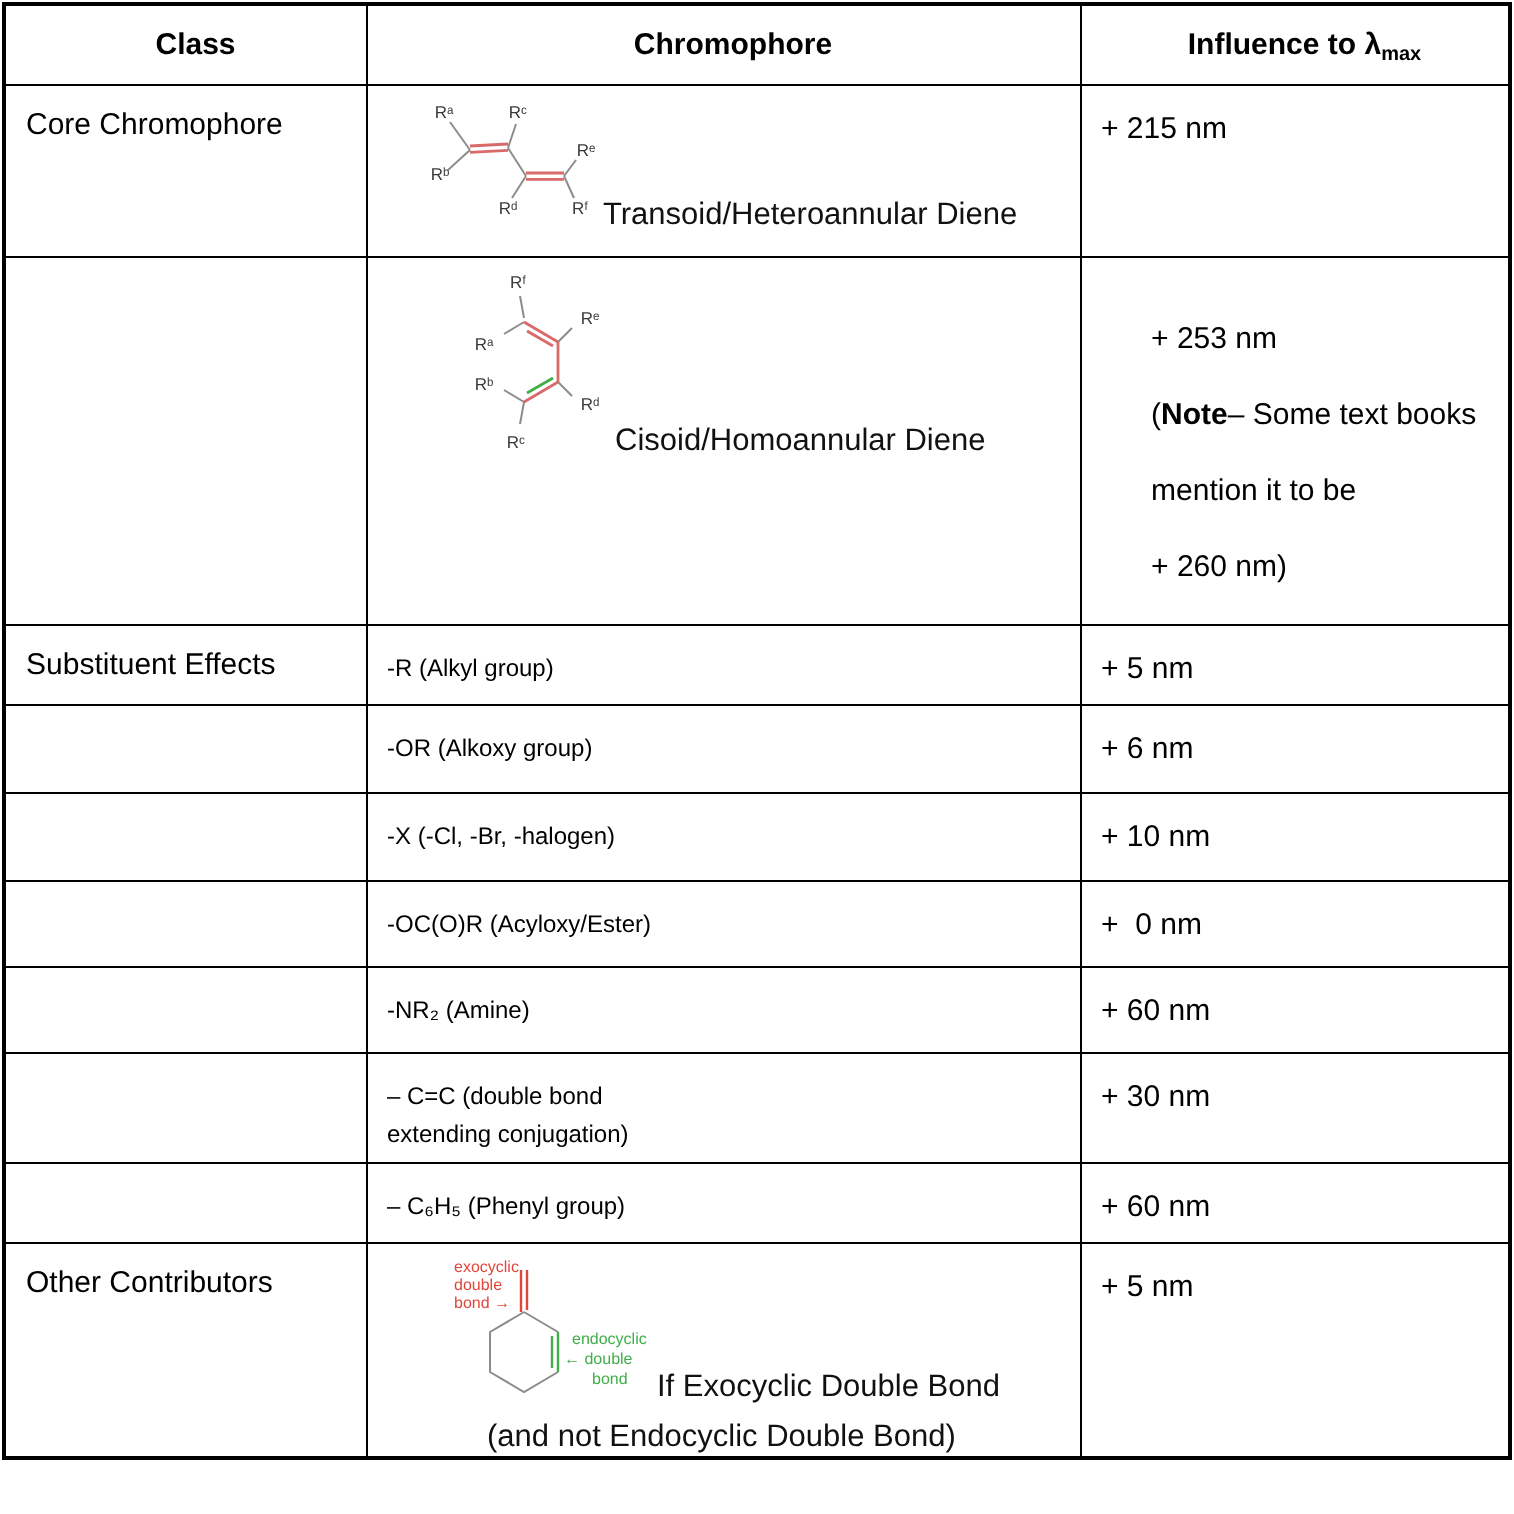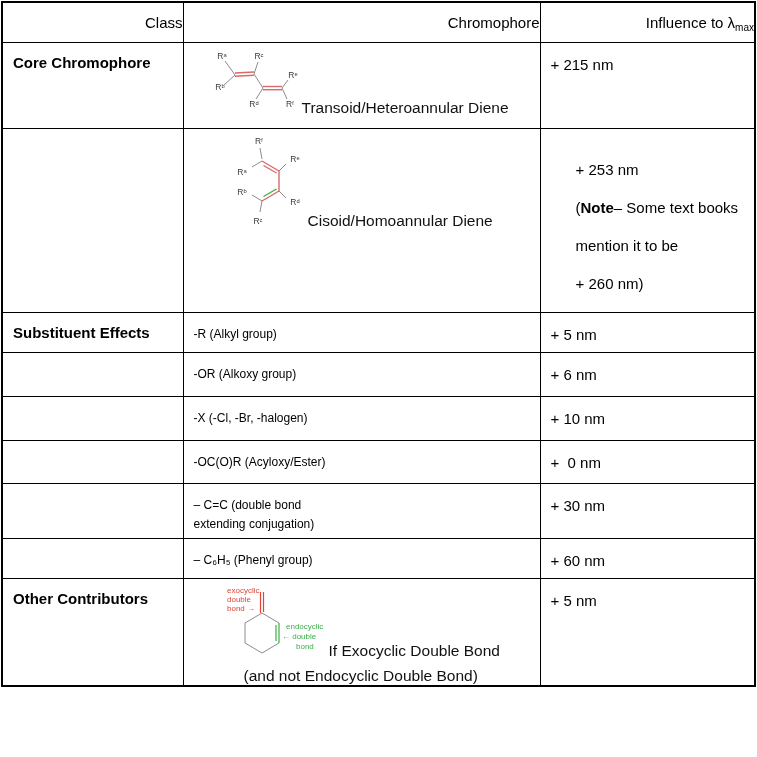--- a/index.html
+++ b/index.html
@@ -10,26 +10,26 @@
   }
   table.main {
     border-collapse:collapse;
     table-layout:fixed;
     width:753px;
     margin:1px 0 0 1px;
     border:2px solid #000;
   }
   td, th { border:1px solid #000; vertical-align:top; padding:0; overflow:hidden; }
   th {
-    text-align:right; font-size:15px; font-weight:normal;
+    text-align:center; font-size:15px; font-weight:bold;
     padding:11px 0 0 10px;
   }
   sub.lmax { font-size:10px; vertical-align:-3px; }
   .lbl {  
-    font-weight:bold; font-size:15px; padding:11px 0 0 10px;
+    font-weight:normal; font-size:15px; padding:11px 0 0 10px;
   }
   .txt {  
     font-size:12px; padding:12px 0 0 10px; line-height:19px;
     white-space:pre-line;
   }
   .inf {  
     font-size:15px; padding:12px 2px 0 10px; line-height:19px;
     white-space:pre-wrap;
   }
   .chromo { position:relative;text-decoration:underline; }
@@ -142,20 +142,25 @@
   <tr style="height:44px">
     <td></td>
     <td class="txt">-X (-Cl, -Br, -halogen)</td>
     <td class="inf">+ 10 nm</td>
   </tr>
   <tr style="height:43px">
     <td></td>
     <td class="txt">-OC(O)R (Acyloxy/Ester)</td>
     <td class="inf">+  0 nm</td>
   </tr>
+  <tr style="height:43px">
+    <td></td>
+    <td class="txt">-NR₂ (Amine)</td>
+    <td class="inf">+ 60 nm</td>
+  </tr>
   <tr style="height:55px">
     <td></td>
     <td class="txt">– C=C (double bond
 extending conjugation)</td>
     <td class="inf">+ 30 nm</td>
   </tr>
   <tr style="height:40px">
     <td></td>
     <td class="txt">– C₆H₅ (Phenyl group)</td>
     <td class="inf">+ 60 nm</td>

